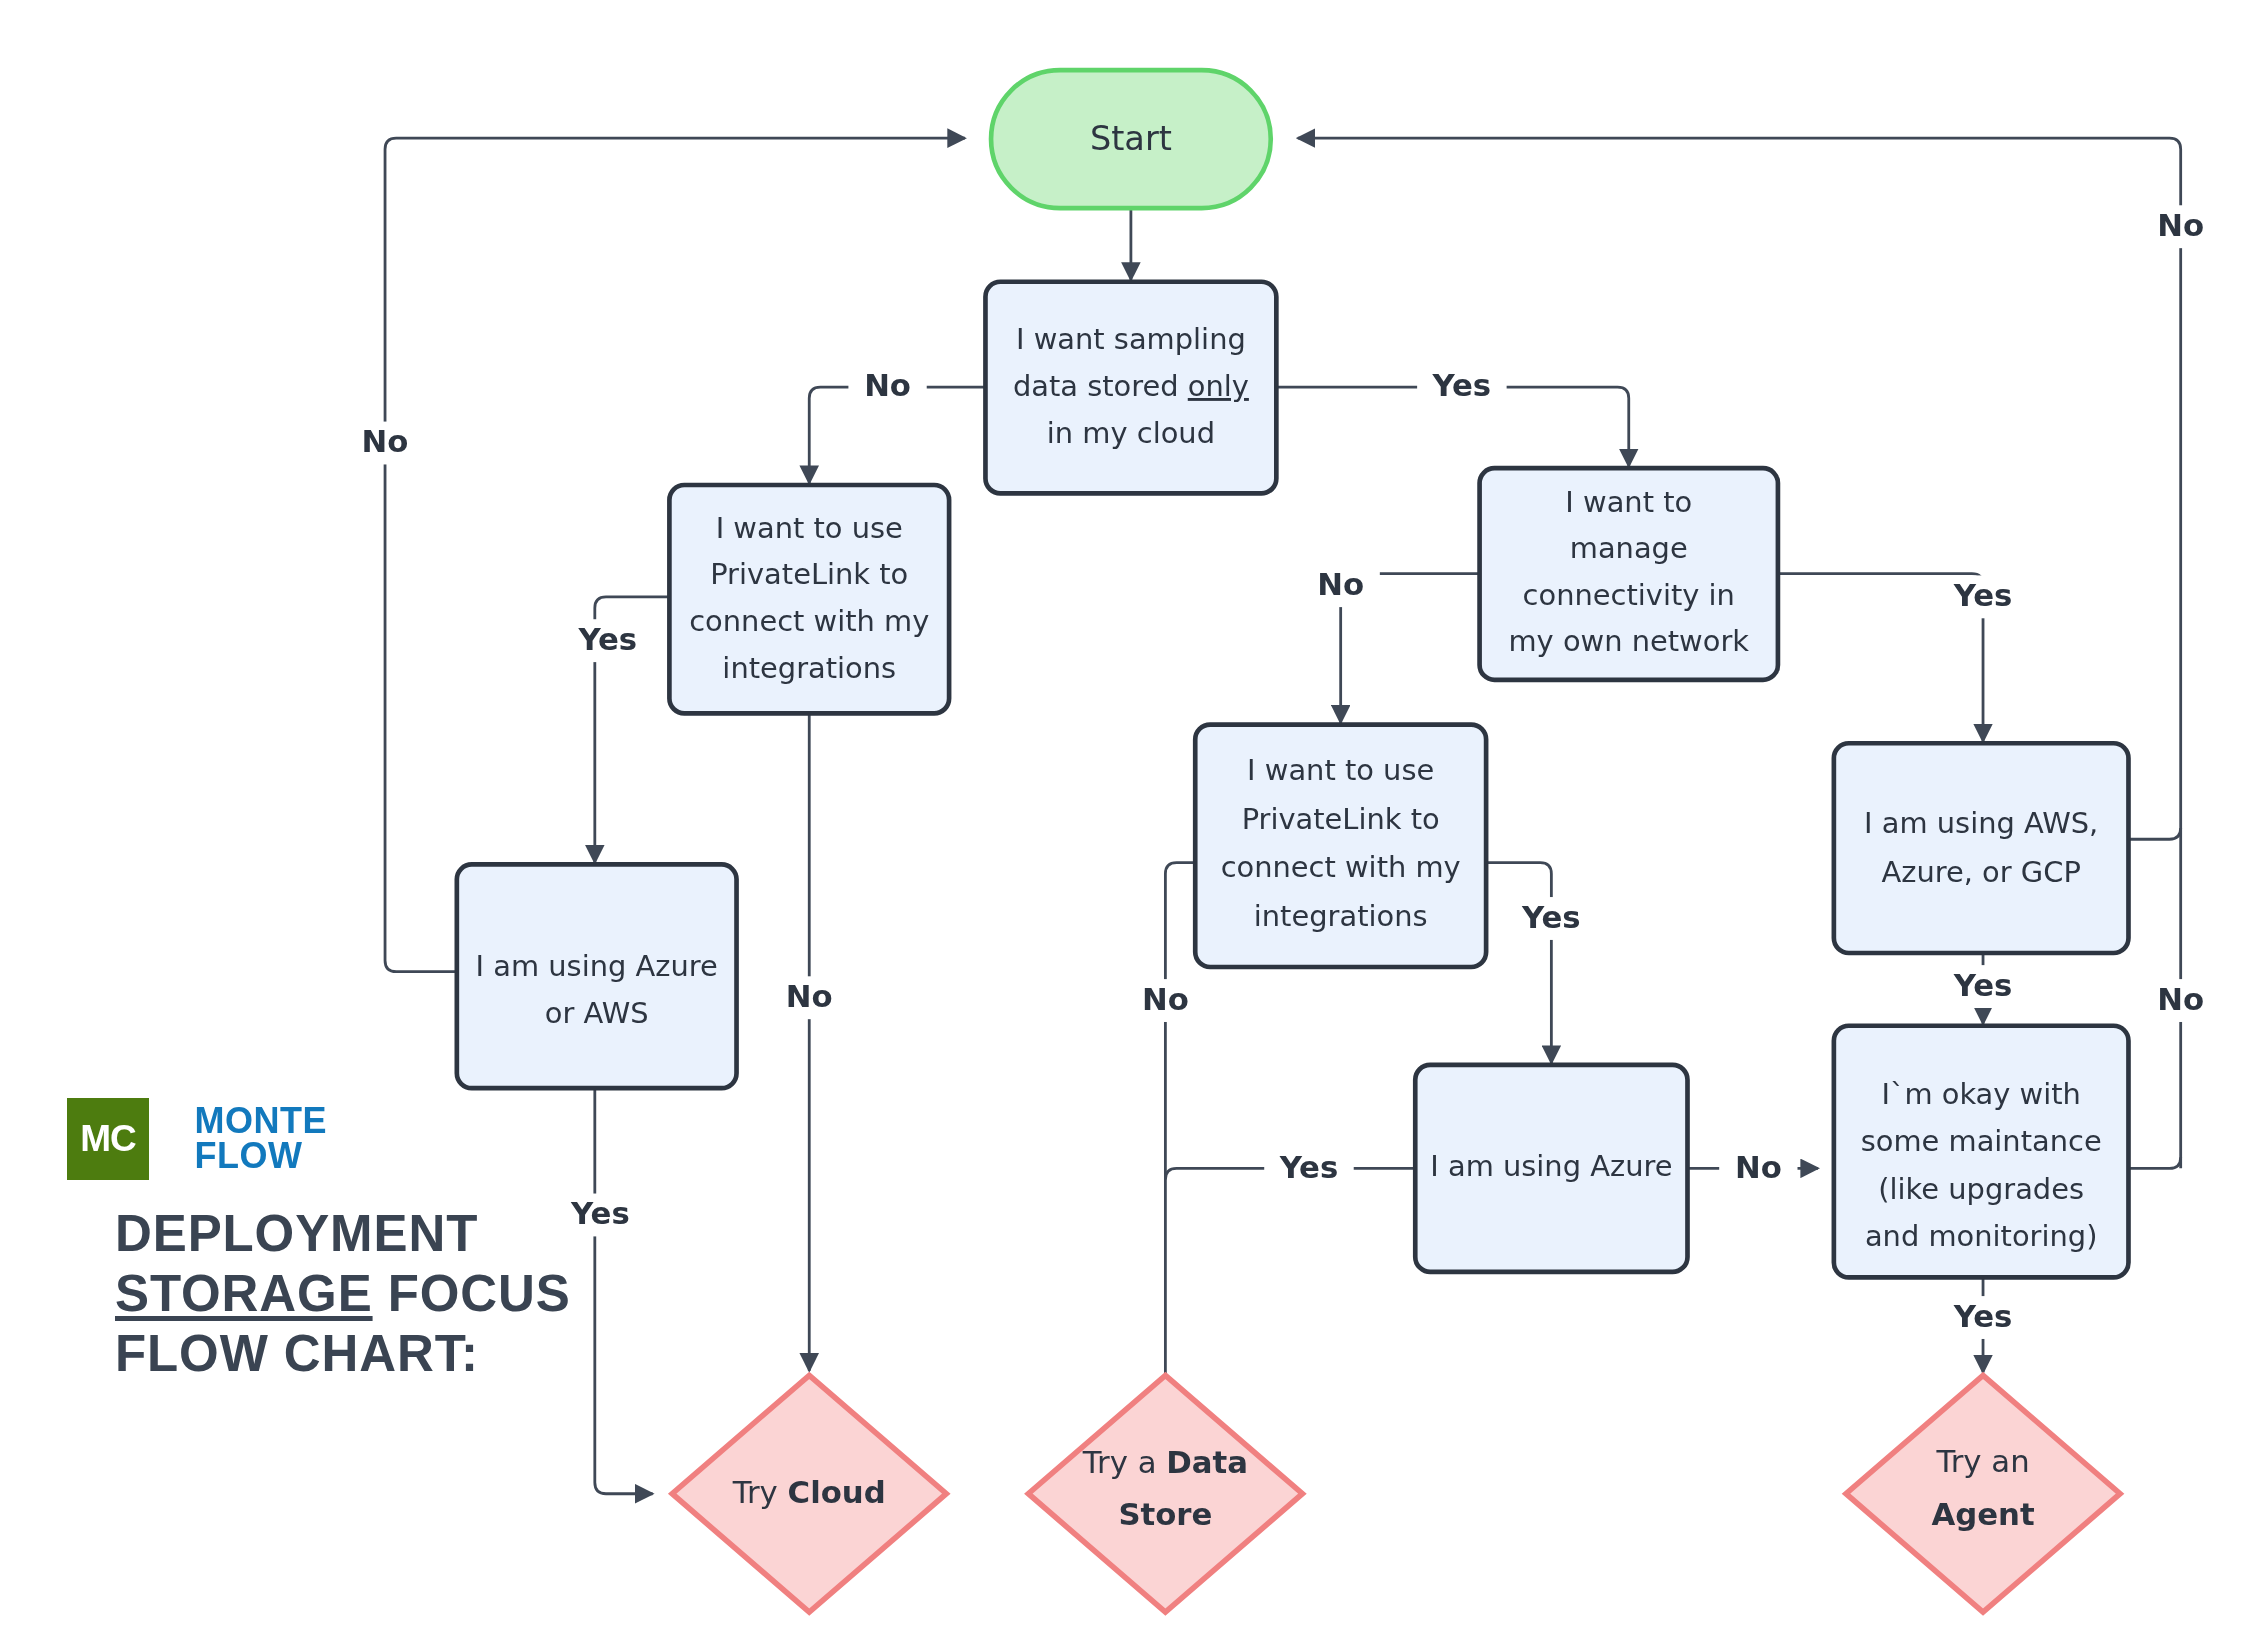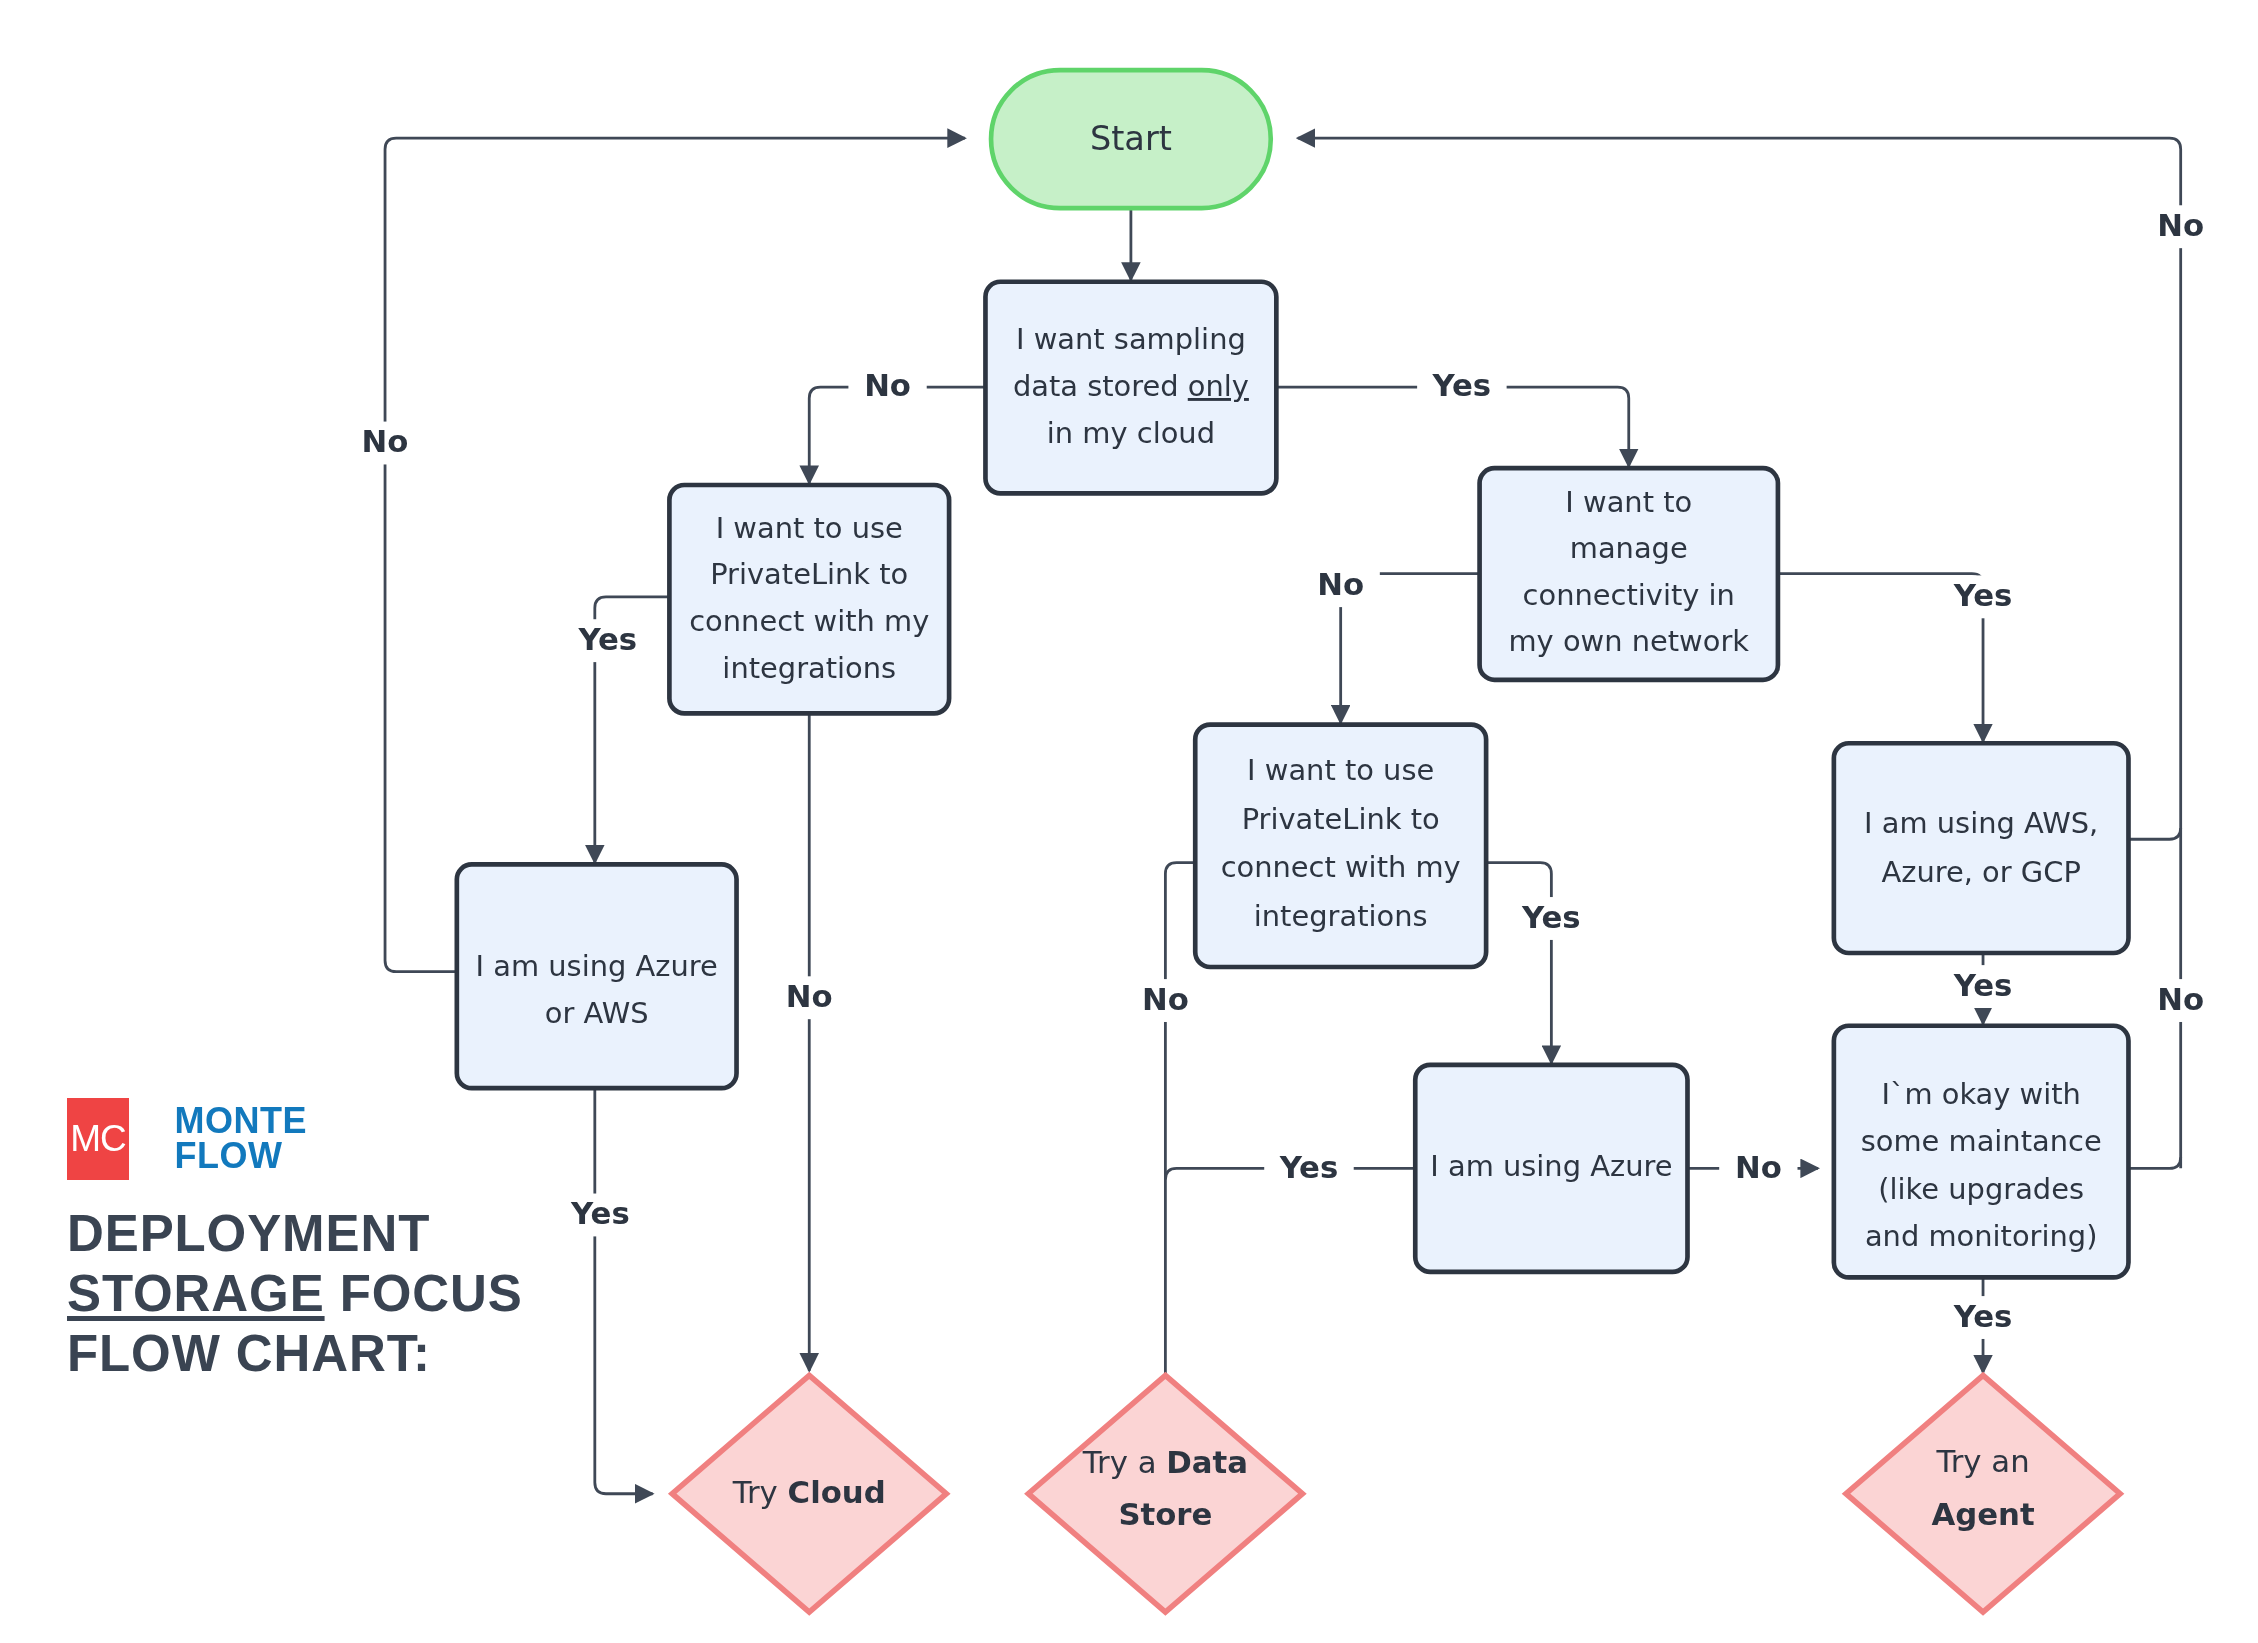--- a/index.html
+++ b/index.html
@@ -68,29 +68,29 @@
     left: 67px;
     top: 1098px;
     width: 597px;
   }
   .logo-row {
     display: flex;
     align-items: center;
     gap: 20.5px;
   }
   .logo-mark {
-    width: 62px;
+    width: 82px;
     height: 82px;
-    background: #ef4444;
+    background: #4d7c0f;
     color: #ffffff;
     display: flex;
     align-items: center;
     justify-content: center;
     font-family: "Liberation Sans", sans-serif;
-    font-weight: normal;
+    font-weight: bold;
     font-size: 37px;
     letter-spacing: -0.9px;
   }
   .logo-word {
     font-family: "Liberation Sans", sans-serif;
     font-weight: bold;
     font-size: 36px;
     line-height: 0.96;
     color: #1279bd;
     letter-spacing: 0.5px;
@@ -98,21 +98,21 @@
   }
   .title-block {
     margin-top: 24px;
     font-family: "Liberation Sans", sans-serif;
     font-weight: bold;
     font-size: 51px;
     line-height: 1.18;
     color: #3a4452;
     letter-spacing: 0.9px;
   }
-  .title-block .tl { display: block; white-space: nowrap; }
+  .title-block .tl { display: block; white-space: nowrap; margin-left: 48px; }
   .title-block .u { text-decoration: underline; text-decoration-thickness: 4.7px; text-underline-offset: 4.7px; }
 </style>
 </head>
 <body>
 
 <div id="chart-root">
   <svg class="flow" viewBox="0 0 2423 1763">
     <defs>
       <marker id="arrow" viewBox="0 0 10 10" refX="9" refY="5" markerWidth="7" markerHeight="7" orient="auto-start-reverse">
         <path d="M 0 0 L 10 5 L 0 10 z" fill="#3f4856"></path>

